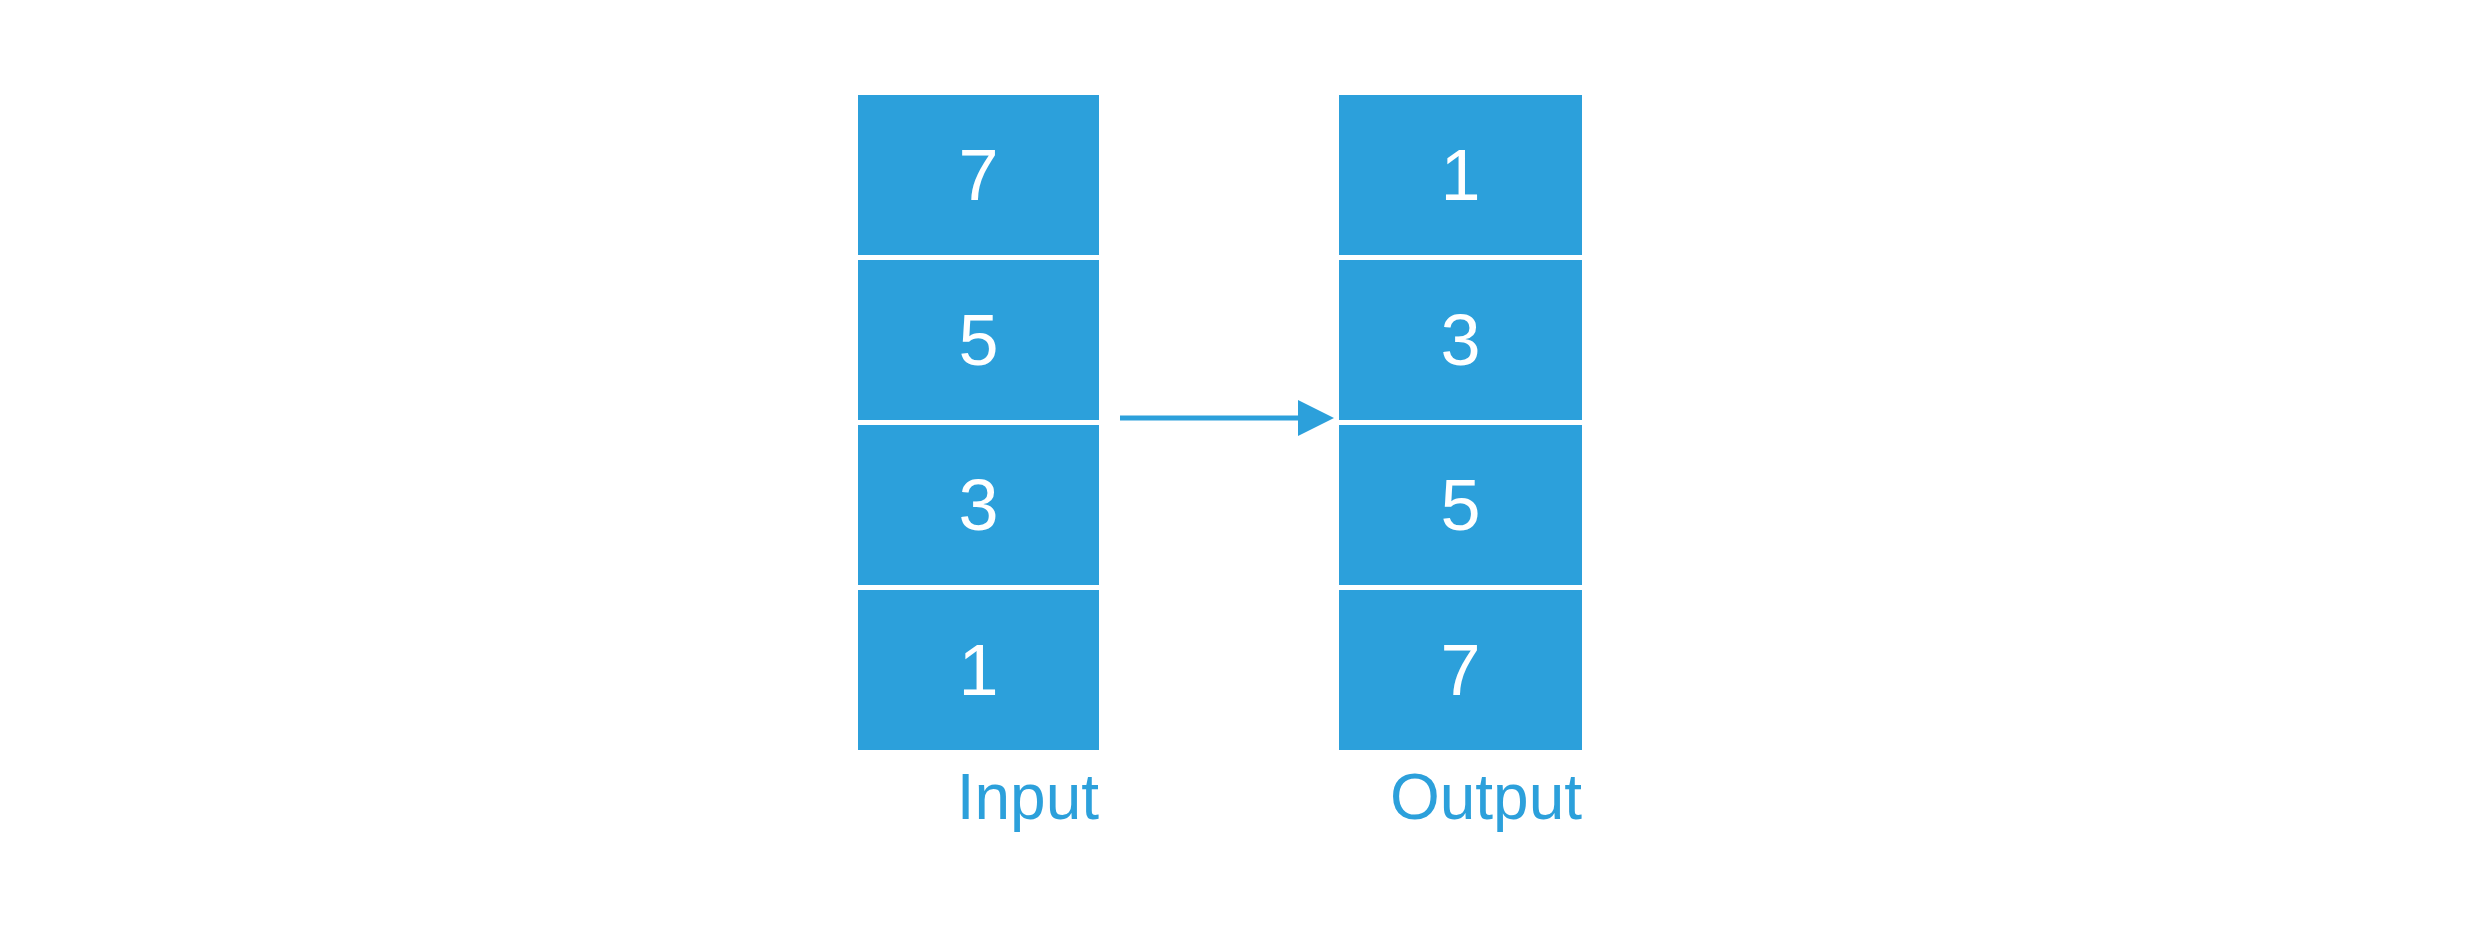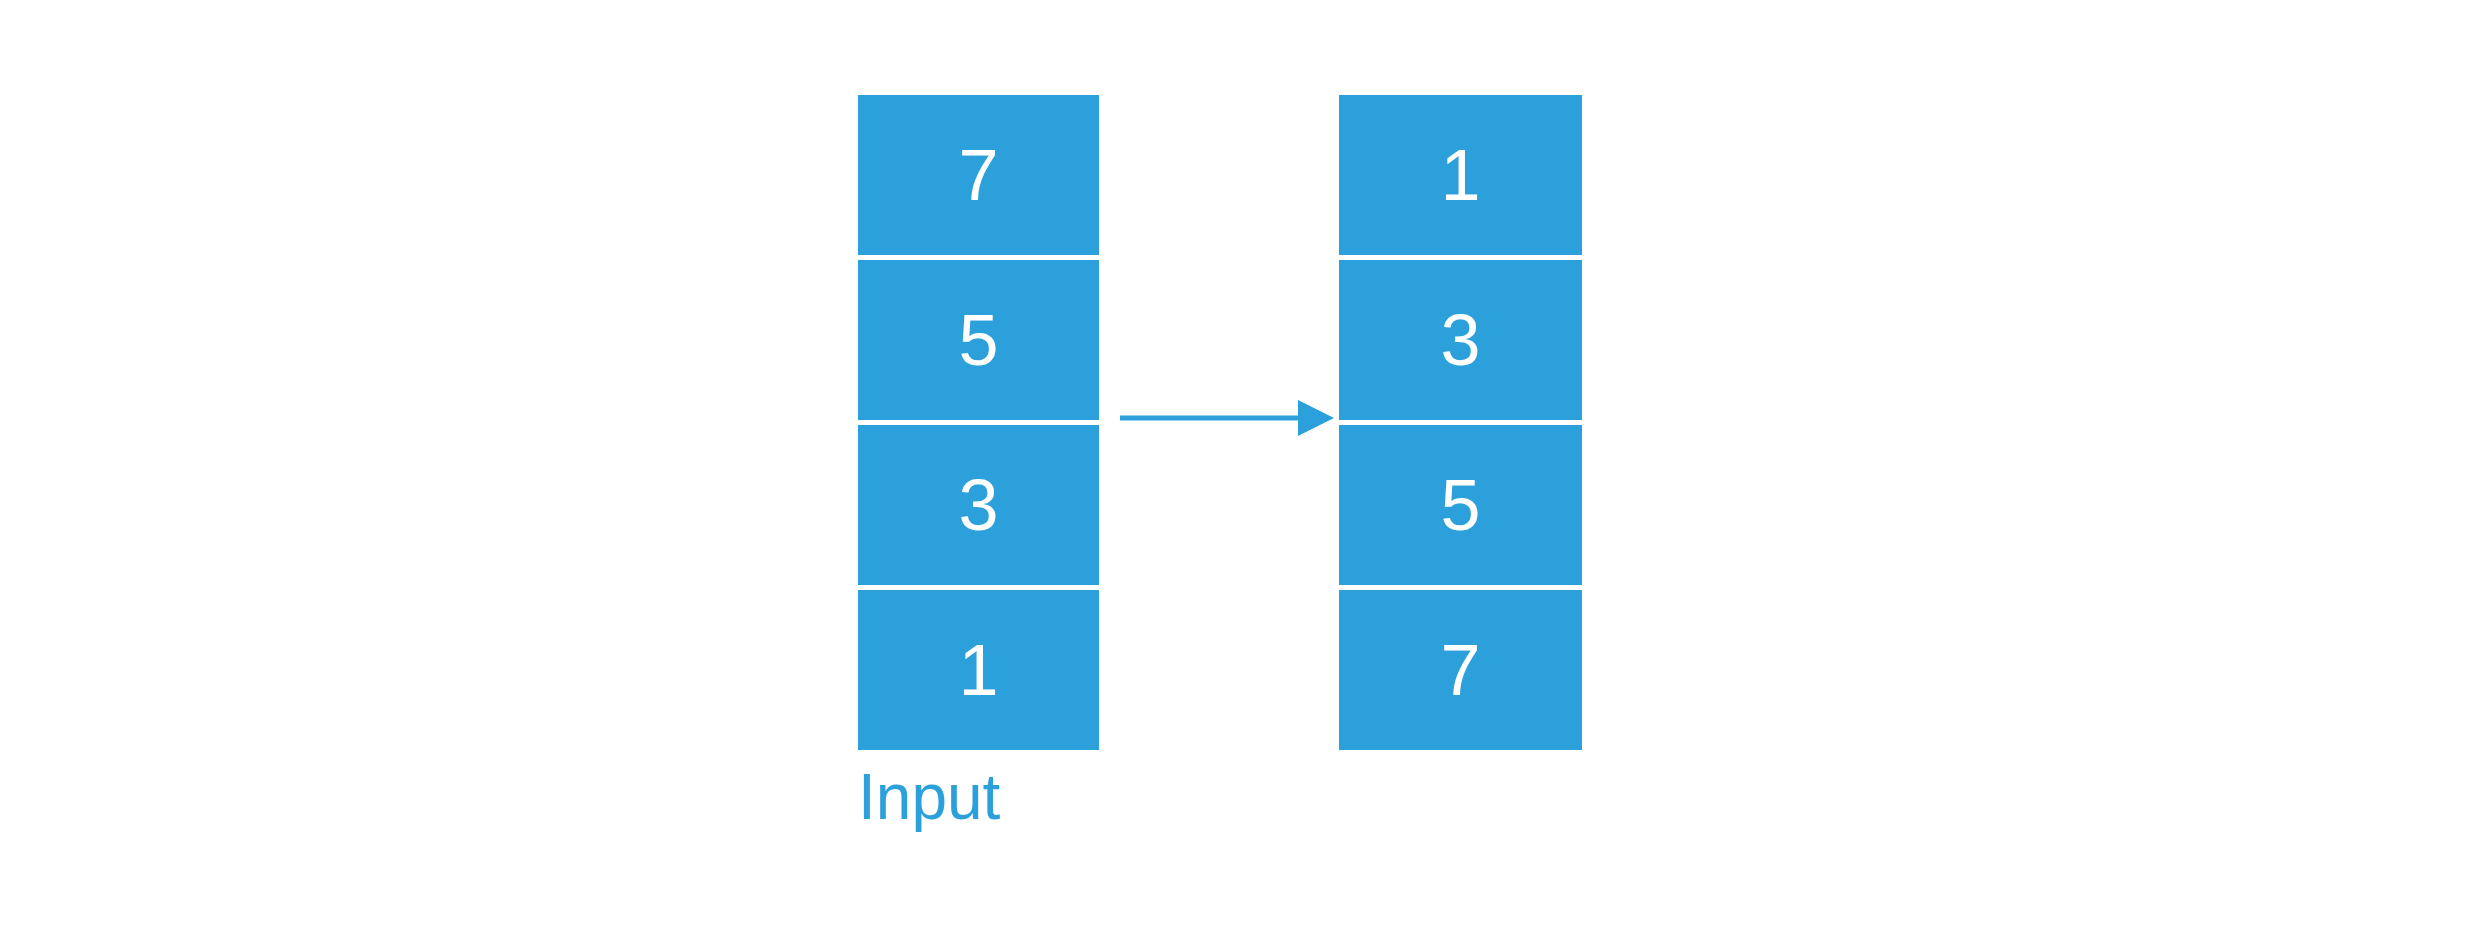--- a/index.html
+++ b/index.html
@@ -48,21 +48,21 @@
     user-select: none;
   }
 
   
   .caption {
     position: absolute;
     top: 765px;
     font-size: 64px;
     color: #2CA0DB;
     font-family: "Liberation Sans", sans-serif;
-    text-align: left;
+    text-align: right;
     line-height: 1;
     white-space: nowrap;
   }
   #input-caption  { left: 858px;  width: 241px; }
   #output-caption { left: 1339px; width: 243px; }
 
   
   #arrow {
     position: absolute;
     left: 1120px;
@@ -90,14 +90,15 @@
   </svg>
 
   <div id="output-column" class="column">
     <div class="cell">1</div>
     <div class="cell">3</div>
     <div class="cell">5</div>
     <div class="cell">7</div>
   </div>
 
   <div id="input-caption" class="caption">Input</div>
+  <div id="output-caption" class="caption">Output</div>
 
 </div>
 
 </body></html>

